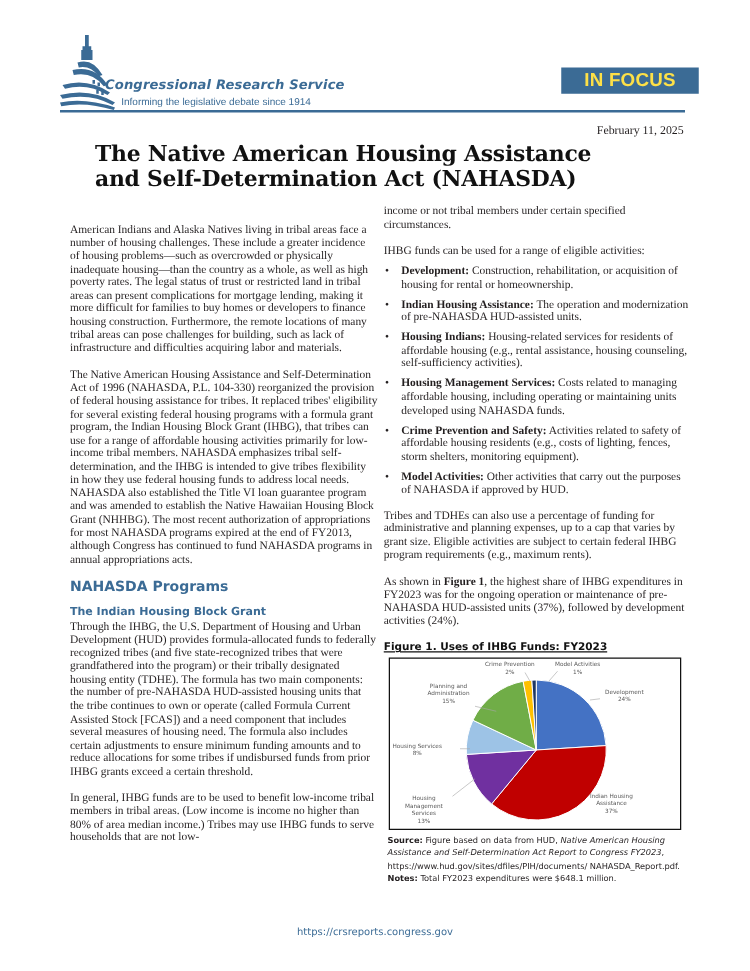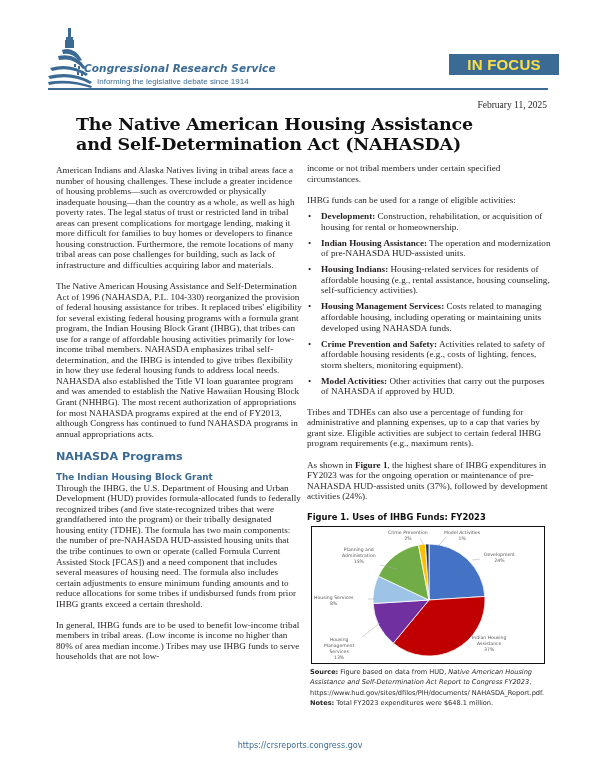--- a/index.html
+++ b/index.html
@@ -10,33 +10,33 @@
   .logo-icon { position: absolute; left: 0; top: 4px; width: 46px; height: 62px; }
   .brand-name { position: absolute; left: 36px; top: 40px; font-family: "DejaVu Sans", "Liberation Sans", sans-serif; font-style: italic; font-weight: bold; font-size: 10.5px; color: #3b6b95; letter-spacing: 0.1px; white-space: nowrap; }
   .brand-tag { position: absolute; left: 49px; top: 55px; font-family: "Liberation Sans", sans-serif; font-size: 8px; color: #3b6b95; white-space: nowrap; }
   .in-focus { position: absolute; left: 449px; top: 54px; width: 110px; height: 21px; background: #3b6b95; color: #fde047; font-family: "Liberation Sans", sans-serif; font-weight: bold; font-size: 15px; text-align: center; line-height: 21px; letter-spacing: 0.2px; }
   .header-rule { position: absolute; left: 48px; top: 88px; width: 500px; height: 1.5px; background: #3b6b95; }
 
   .date { position: absolute; right: 53px; top: 100px; font-family: "Liberation Serif", serif; font-size: 9.5px; color: #231f20; }
   .title { position: absolute; left: 56px; top: 114px; width: 420px; font-family: "DejaVu Serif", serif; font-weight: bold; font-size: 17.5px; line-height: 20px; color: #111; letter-spacing: -0.2px; margin-left: 20px; }
 
   .col { position: absolute; font-family: "Liberation Serif", serif; font-size: 9.15px; line-height: 10.55px; color: #231f20; }
-  .col-left { left: 56px; top: 165px; width: 246px; }
+  .col-left { left: 56px; top: 178px; width: 246px; }
   .col-right { left: 307px; top: 163px; width: 245px; }
   .col p { margin-bottom: 10.5px; }
 
   .h2 { font-family: "DejaVu Sans", "Liberation Sans", sans-serif; font-weight: bold; font-size: 11.2px; color: #3b6b95; margin-top: 0px; margin-bottom: 9px; line-height: 13px; }
   .h3 { font-family: "DejaVu Sans", "Liberation Sans", sans-serif; font-weight: bold; font-size: 8.8px; color: #3b6b95; line-height: 11px; }
 
   ul.bullets { list-style: none; margin-bottom: 10px; }
   ul.bullets li { position: relative; padding-left: 14px; margin-bottom: 5.5px; }
   ul.bullets li .dot { position: absolute; left: 1px; top: 0; }
   ul.bullets li b { font-weight: bold; }
 
-  .fig-title { font-family: "DejaVu Sans", "Liberation Sans", sans-serif; font-weight: bold; font-size: 8.4px; color: #111; margin-bottom: 3px; line-height: 11px; }
+  .fig-title { font-family: "DejaVu Sans", "Liberation Sans", sans-serif; font-weight: bold; font-size: 8.4px; color: #111; margin-bottom: 3px; line-height: 11px; text-decoration: underline; }
   .chart-box { position: relative; width: 234px; height: 138px; border: 1px solid #111; margin-left: 4px; }
   .chart-box svg { position: absolute; left: 0; top: 0; }
   .plabel { position: absolute; font-family: "DejaVu Sans", "Liberation Sans", sans-serif; font-size: 4.6px; color: #595959; text-align: center; line-height: 6px; white-space: nowrap; }
 
   .source { font-family: "DejaVu Sans", "Liberation Sans", sans-serif; font-size: 6.6px; line-height: 10.2px; color: #231f20; margin-top: 3px; margin-left: 3px; }
   .source b { font-weight: bold; }
   .source i { font-style: italic; }
 
   .footer-url { position: absolute; left: 0; width: 600px; top: 741px; text-align: center; font-family: "DejaVu Sans", "Liberation Sans", sans-serif; font-size: 8px; color: #3b6b95; }
 </style>

